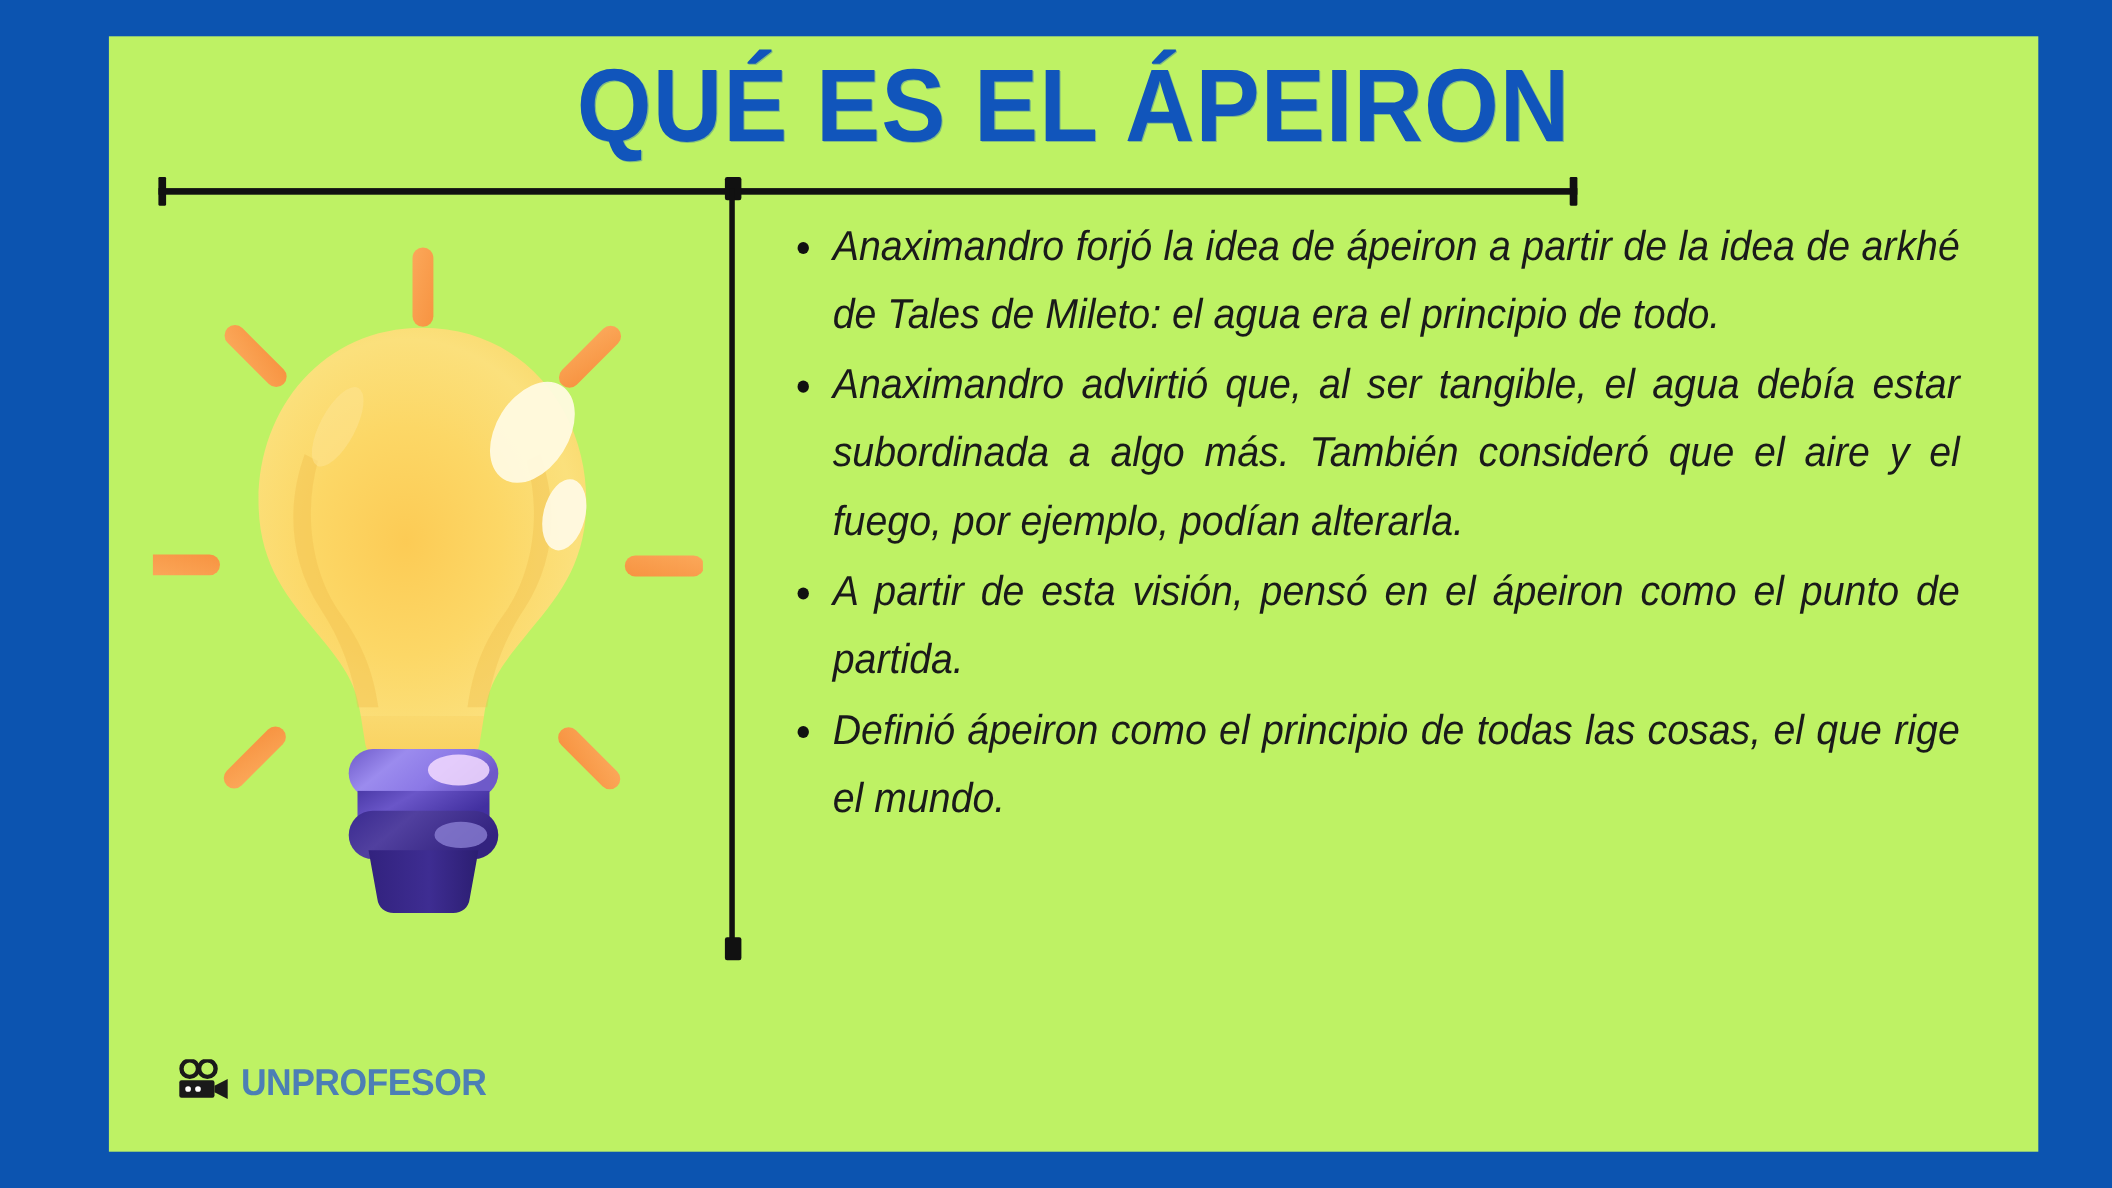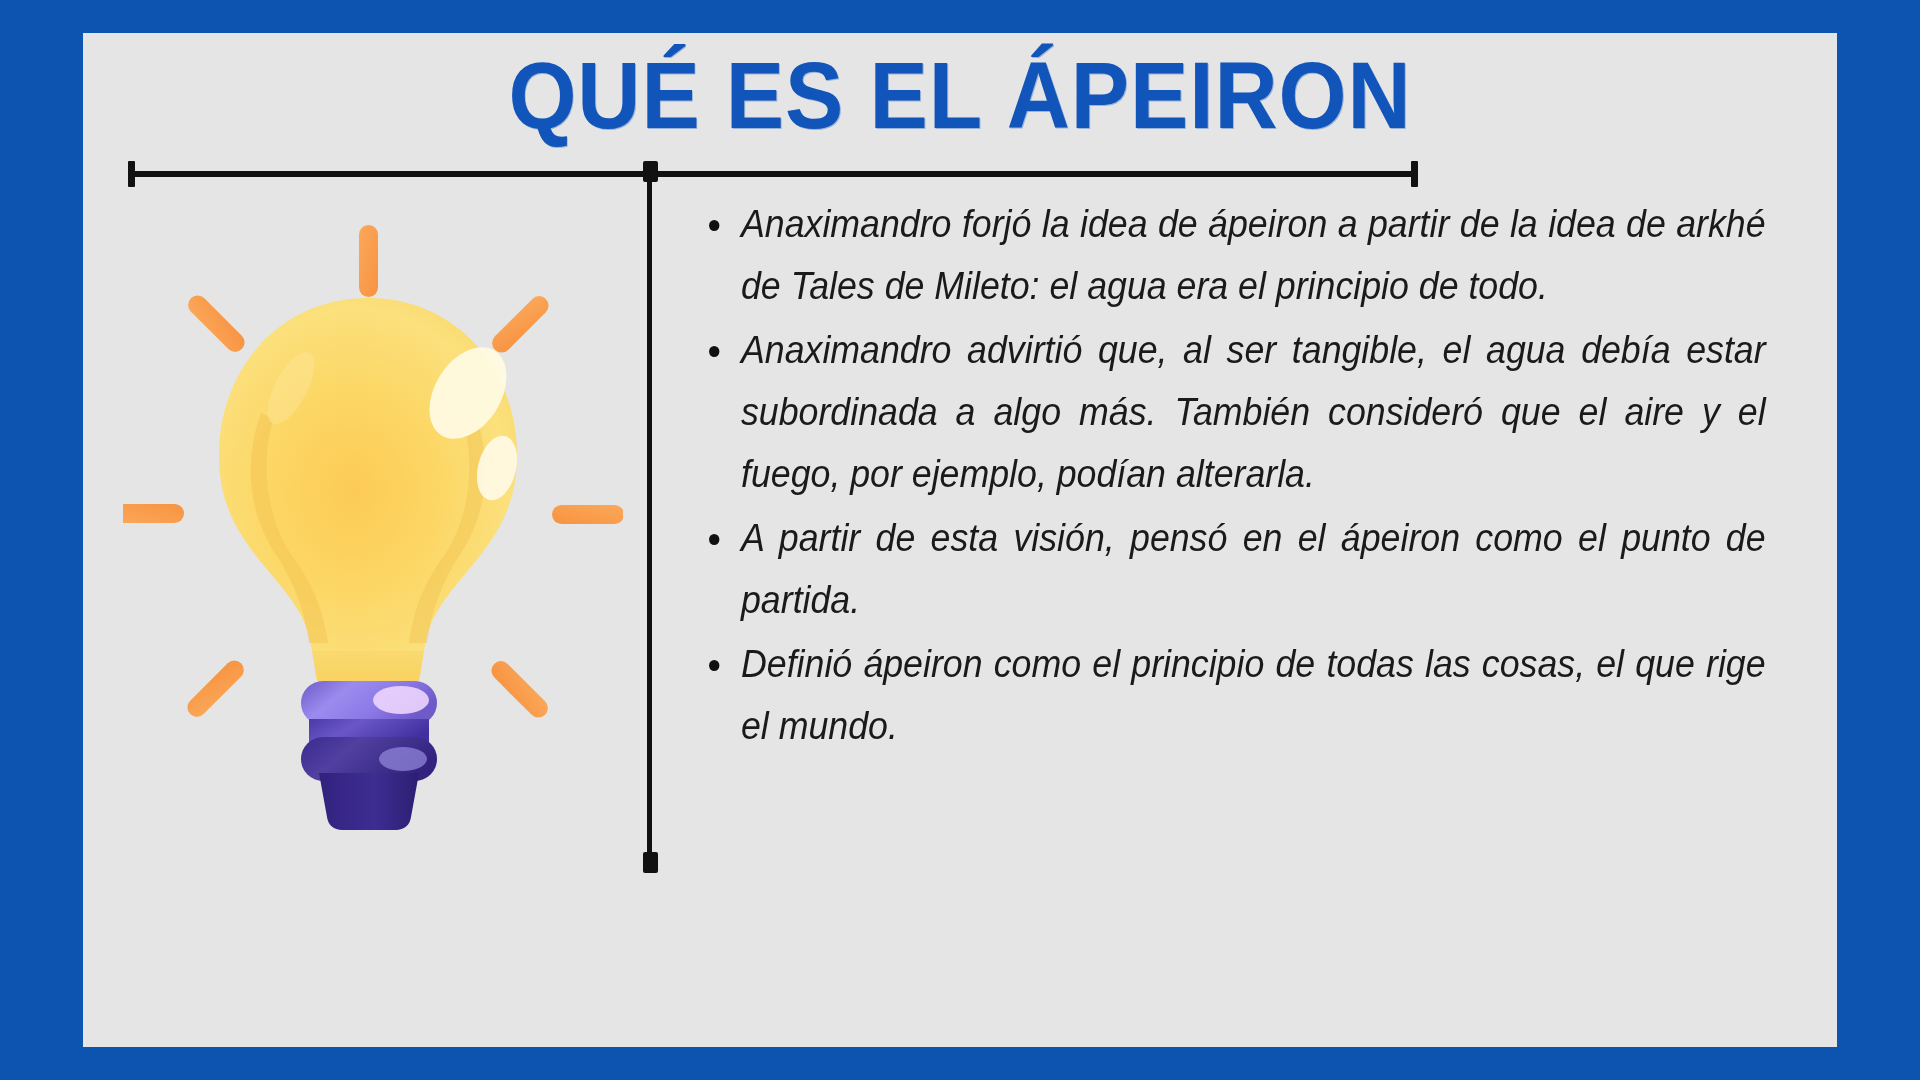--- a/index.html
+++ b/index.html
@@ -19,25 +19,25 @@
     position: relative;
     width: 1920px;
     height: 1080px;
     background: #0C54B0;
     box-sizing: border-box;
   }
 
   
   #card {
     position: absolute;
-    left: 83px;
+    left: 99px;
     top: 33px;
     width: 1754px;
     height: 1014px;
-    background: #e5e5e5;
+    background: #bef264;
     box-sizing: border-box;
   }
 
   
   #title {
     position: absolute;
     left: 0;
     top: 5px;
     width: 1754px;
     text-align: center;
@@ -272,20 +272,33 @@
           <rect x="178" y="468" width="136" height="44" rx="22" fill="url(#baseTop)"></rect>
           <ellipse cx="278" cy="487" rx="28" ry="14" fill="#F3DBFF" opacity="0.85"></ellipse>
           <rect x="186" y="506" width="120" height="28" fill="url(#baseMid)"></rect>
           <rect x="178" y="524" width="136" height="44" rx="22" fill="url(#baseLow)"></rect>
           <ellipse cx="280" cy="546" rx="24" ry="12" fill="#8F84D8" opacity="0.75"></ellipse>
           <path d="M 196 560 L 296 560 L 288 604 C 287 612 281 617 273 617 L 219 617 C 211 617 205 612 204 604 Z" fill="url(#baseTip)"></path>
         </g>
       </svg>
     </div>
 
+    <div id="logo">
+      <span>
+        <svg width="48" height="38" viewBox="0 0 48 38" xmlns="http://www.w3.org/2000/svg">
+          <circle cx="11.5" cy="8.5" r="7.5" fill="none" stroke="#1A1A1A" stroke-width="4"></circle>
+          <circle cx="27.5" cy="8.5" r="7.5" fill="none" stroke="#1A1A1A" stroke-width="4"></circle>
+          <rect x="2" y="19" width="32" height="16" rx="2" fill="#1A1A1A"></rect>
+          <path d="M 34 24 L 46 18 L 46 36 L 34 30 Z" fill="#1A1A1A"></path>
+          <circle cx="10" cy="27" r="2.6" fill="#FFFFFF"></circle>
+          <circle cx="19" cy="27" r="2.6" fill="#FFFFFF"></circle>
+        </svg>
+      </span>
+      <span id="logo-text">UNPROFESOR</span>
+    </div>
 
     <div id="content">
       <ul id="bullets">
         <li>Anaximandro forjó la idea de ápeiron a partir de la idea de arkhé de Tales de Mileto: el agua era el principio de todo.</li>
         <li>Anaximandro advirtió que, al ser tangible, el agua debía estar subordinada a algo más. También consideró que el aire y el fuego, por ejemplo, podían alterarla.</li>
         <li>A partir de esta visión, pensó en el ápeiron como el punto de partida.</li>
         <li>Definió ápeiron como el principio de todas las cosas, el que rige el mundo.</li>
       </ul>
     </div>
 

